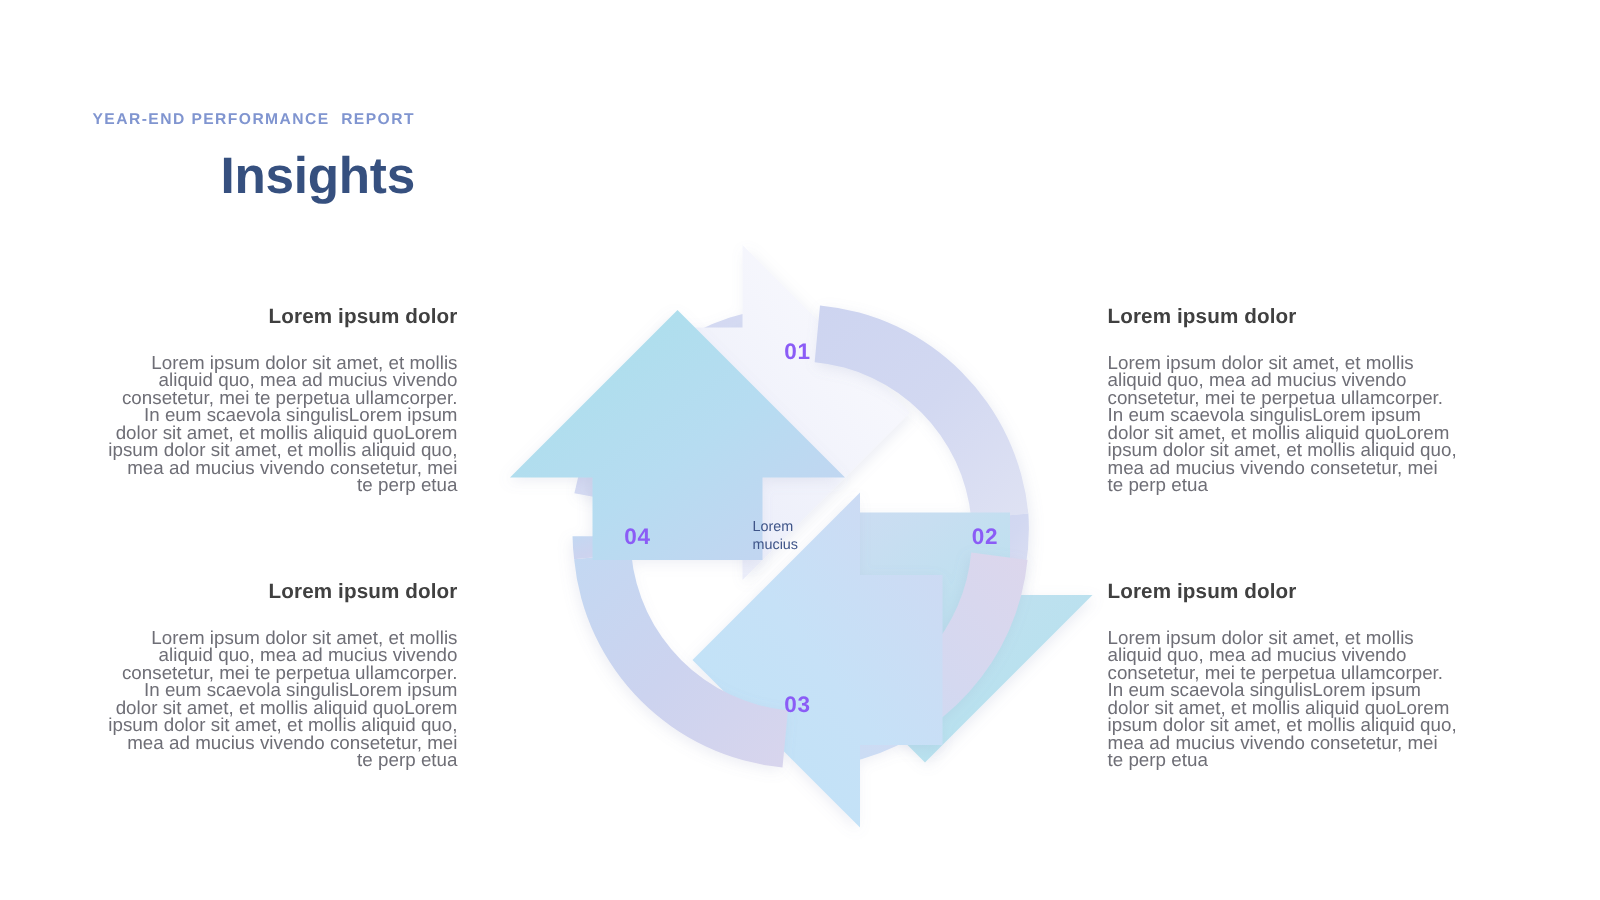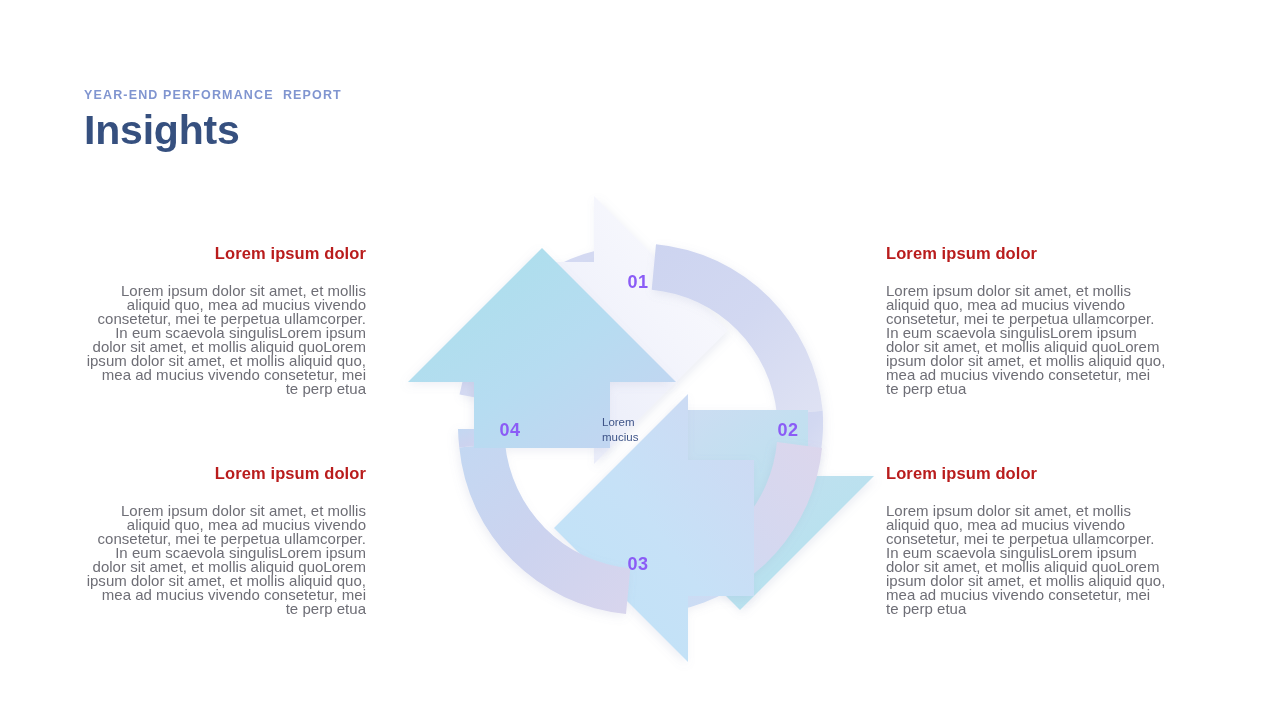--- a/index.html
+++ b/index.html
@@ -11,49 +11,50 @@
     height: 720px;
     background: #ffffff;
     font-family: "Liberation Sans", sans-serif;
     overflow: hidden;
     position: relative;
   }
 
   
   .header {
     position: absolute;
-    left: 84px;
+    left: 74px;
     top: 88px;
+    text-align: right;
   }
   .kicker {
     font-size: 12.5px;
     letter-spacing: 1.15px;
     font-weight: 600;
     color: #8095d0;
     text-transform: uppercase;
     white-space: pre;
   }
   .page-title {
-    margin-top: 8px;
+    margin-top: 18px;
     font-size: 41px;
     font-weight: 600;
     color: #36507f;
     letter-spacing: -0.2px;
     line-height: 1;
   }
 
   
   .txt-block {
     position: absolute;
     width: 280px;
   }
   .txt-block .bt-title {
     font-size: 16.5px;
     font-weight: 600;
-    color: #b91c1c;
+    color: #404040;
     letter-spacing: 0.1px;
     margin-bottom: 21px;
   }
   .txt-block .bt-body {
     font-size: 15px;
     line-height: 14px;
     color: #6e6e76;
     letter-spacing: 0.02px;
   }
   .txt-left  { text-align: right; }

